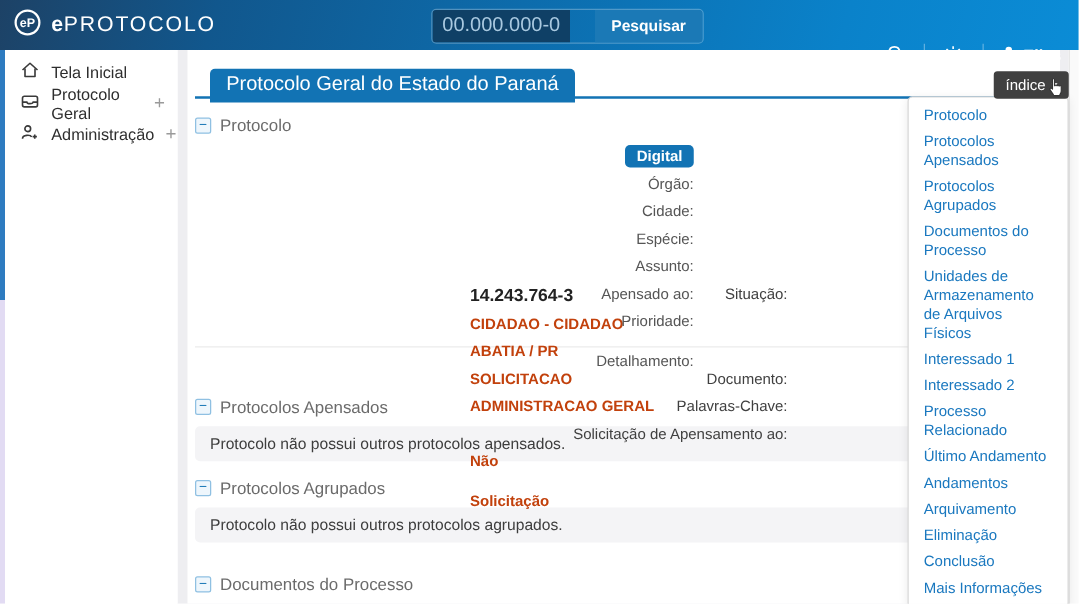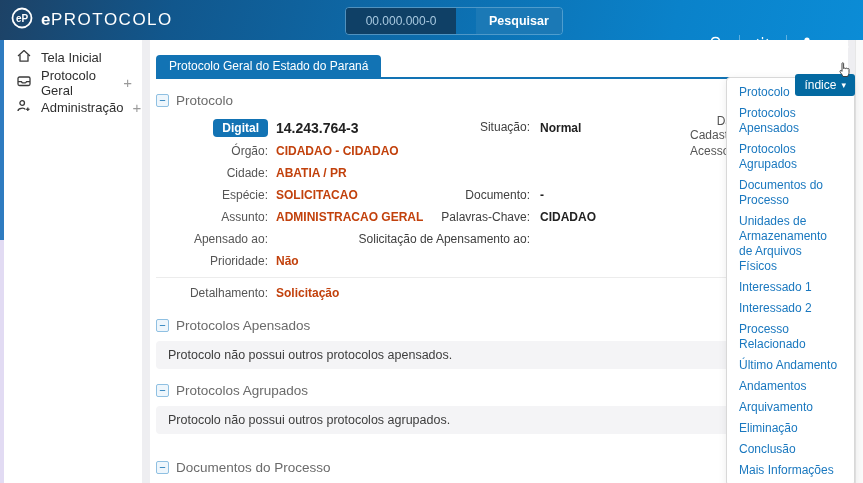--- a/index.html
+++ b/index.html
@@ -15,21 +15,21 @@
     display:flex;align-items:center;color:#fff;z-index:30;
   }
   .logo{display:flex;align-items:center;gap:7px;padding-left:10px;}
   .brand{font-size:17px;letter-spacing:1.5px;font-weight:300;color:#fff;}
   .brand b{font-weight:700;letter-spacing:0.5px;}
   .search-group{
     position:absolute;left:345px;top:7px;display:flex;height:26px;
     border:1px solid rgba(255,255,255,0.28);border-radius:4px;overflow:hidden;
   }
   .search-input{
-    width:106px;background:#0f4066;color:#a9c9e0;font-size:12px;text-align:center;
+    width:106px;background:#0f4066;color:#a9c9e0;font-size:16px;text-align:center;
     border:none;outline:none;font-family:"Liberation Sans",sans-serif;
   }
   .search-btn{
     background:#1b79b6;color:#fff;border:none;font-size:12.5px;font-weight:600;
     padding:0 13px;cursor:pointer;font-family:"Liberation Sans",sans-serif;margin-left:20px;
   }
   .header-right{margin-left:auto;display:flex;align-items:center;padding-right:14px;margin-top:48px;}
   .hicon{display:flex;align-items:center;justify-content:center;width:20px;}
   .hdiv{width:1px;height:18px;background:rgba(255,255,255,0.35);margin:0 13px;}
   .user{display:flex;align-items:center;gap:5px;font-size:13px;font-weight:600;}
@@ -40,25 +40,25 @@
   .sidebar{position:absolute;left:4px;top:40px;width:138px;height:443px;background:#fff;padding-top:5px;box-sizing:border-box;z-index:4;}
   .side-item{display:flex;align-items:center;height:25px;padding:0 10px 0 12px;gap:9px;font-size:13px;color:#2e2e2e;cursor:pointer;}
   .side-item .plus{margin-left:auto;color:#9a9a9a;font-size:15px;font-weight:400;}
   
   .pagebg{position:absolute;left:142px;top:40px;width:713px;height:443px;background:#eeeef1;}
   .card{position:absolute;left:150px;top:40px;width:698px;height:443px;background:#fff;box-sizing:border-box;padding:0 6px;}
   .rscroll{position:absolute;left:855px;top:40px;width:8px;height:443px;background:#fafafa;border-left:1px solid #e7e7e7;box-sizing:border-box;z-index:6;}
   
   .tabbar{margin-top:15px;border-bottom:2px solid #1273b4;height:22px;}
   .tab{
-    display:inline-block;background:#1273b4;color:#fff;font-size:12px;
-    padding:4px 13px 5px;border-radius:4px 4px 0 0;margin-left:0;cursor:pointer;
+    display:inline-block;background:#1273b4;color:#fff;font-size:16px;
+    padding:4px 13px 5px;border-radius:4px 4px 0 0;margin-left:12px;cursor:pointer;
   }
   .indice-btn{
-    position:absolute;top:34px;right:-7px;background:#0369a1;color:#fff;border:none;
+    position:absolute;top:17px;right:-7px;background:#404040;color:#fff;border:none;
     font-size:12px;padding:4px 9px;border-radius:3px;cursor:pointer;z-index:12;
     font-family:"Liberation Sans",sans-serif;display:flex;align-items:center;gap:5px;
   }
   .caret{font-size:9px;line-height:1;}
   
   .dropdown{
     position:absolute;left:576px;top:37px;width:129px;box-sizing:border-box;
     background:#fff;border:1px solid #d8d8d8;border-radius:4px;
     box-shadow:0 2px 8px rgba(0,0,0,0.08);padding:4px 0;z-index:11;
   }
@@ -68,21 +68,21 @@
   .sec{display:flex;align-items:center;gap:7px;color:#6b6b6b;font-size:13.5px;}
   .collapse{
     width:13px;height:13px;border:1px solid #8fc0e2;background:#eef6fc;border-radius:2px;
     color:#1273b4;display:flex;align-items:center;justify-content:center;
     font-size:11px;line-height:1;cursor:pointer;flex:0 0 13px;box-sizing:border-box;
   }
   .msgbox{background:#f4f4f6;border-radius:4px;padding:7px 12px;font-size:12.5px;color:#3d3d3d;margin-top:8px;}
   .mt14{margin-top:14px;} .mt26{margin-top:26px;}
   
   .fields{margin-top:8px;font-size:12px;}
-  .frow{display:flex;align-items:center;height:22px;}
+  .frow{display:flex;align-items:center;height:22px;flex-direction:column;}
   .l1{width:112px;text-align:right;color:#555;flex:0 0 112px;}
   .mid{width:262px;flex:0 0 262px;display:flex;justify-content:space-between;padding-left:8px;box-sizing:border-box;}
   .val{font-weight:700;color:#c2410c;}
   .l2{color:#404040;text-align:right;}
   .v2cell{width:160px;flex:0 0 160px;padding-left:10px;box-sizing:border-box;font-weight:700;color:#222;}
   .l3{flex:1;text-align:right;padding-right:121px;color:#555;}
   .badge{background:#1273b4;color:#fff;border-radius:4px;padding:2px 9px;font-size:12px;font-weight:700;display:inline-block;}
   .protonum{font-size:14px;font-weight:700;color:#222;}
   .fdivider{border-top:1px solid #ececec;margin:5px 0 4px 0;}
 </style>

